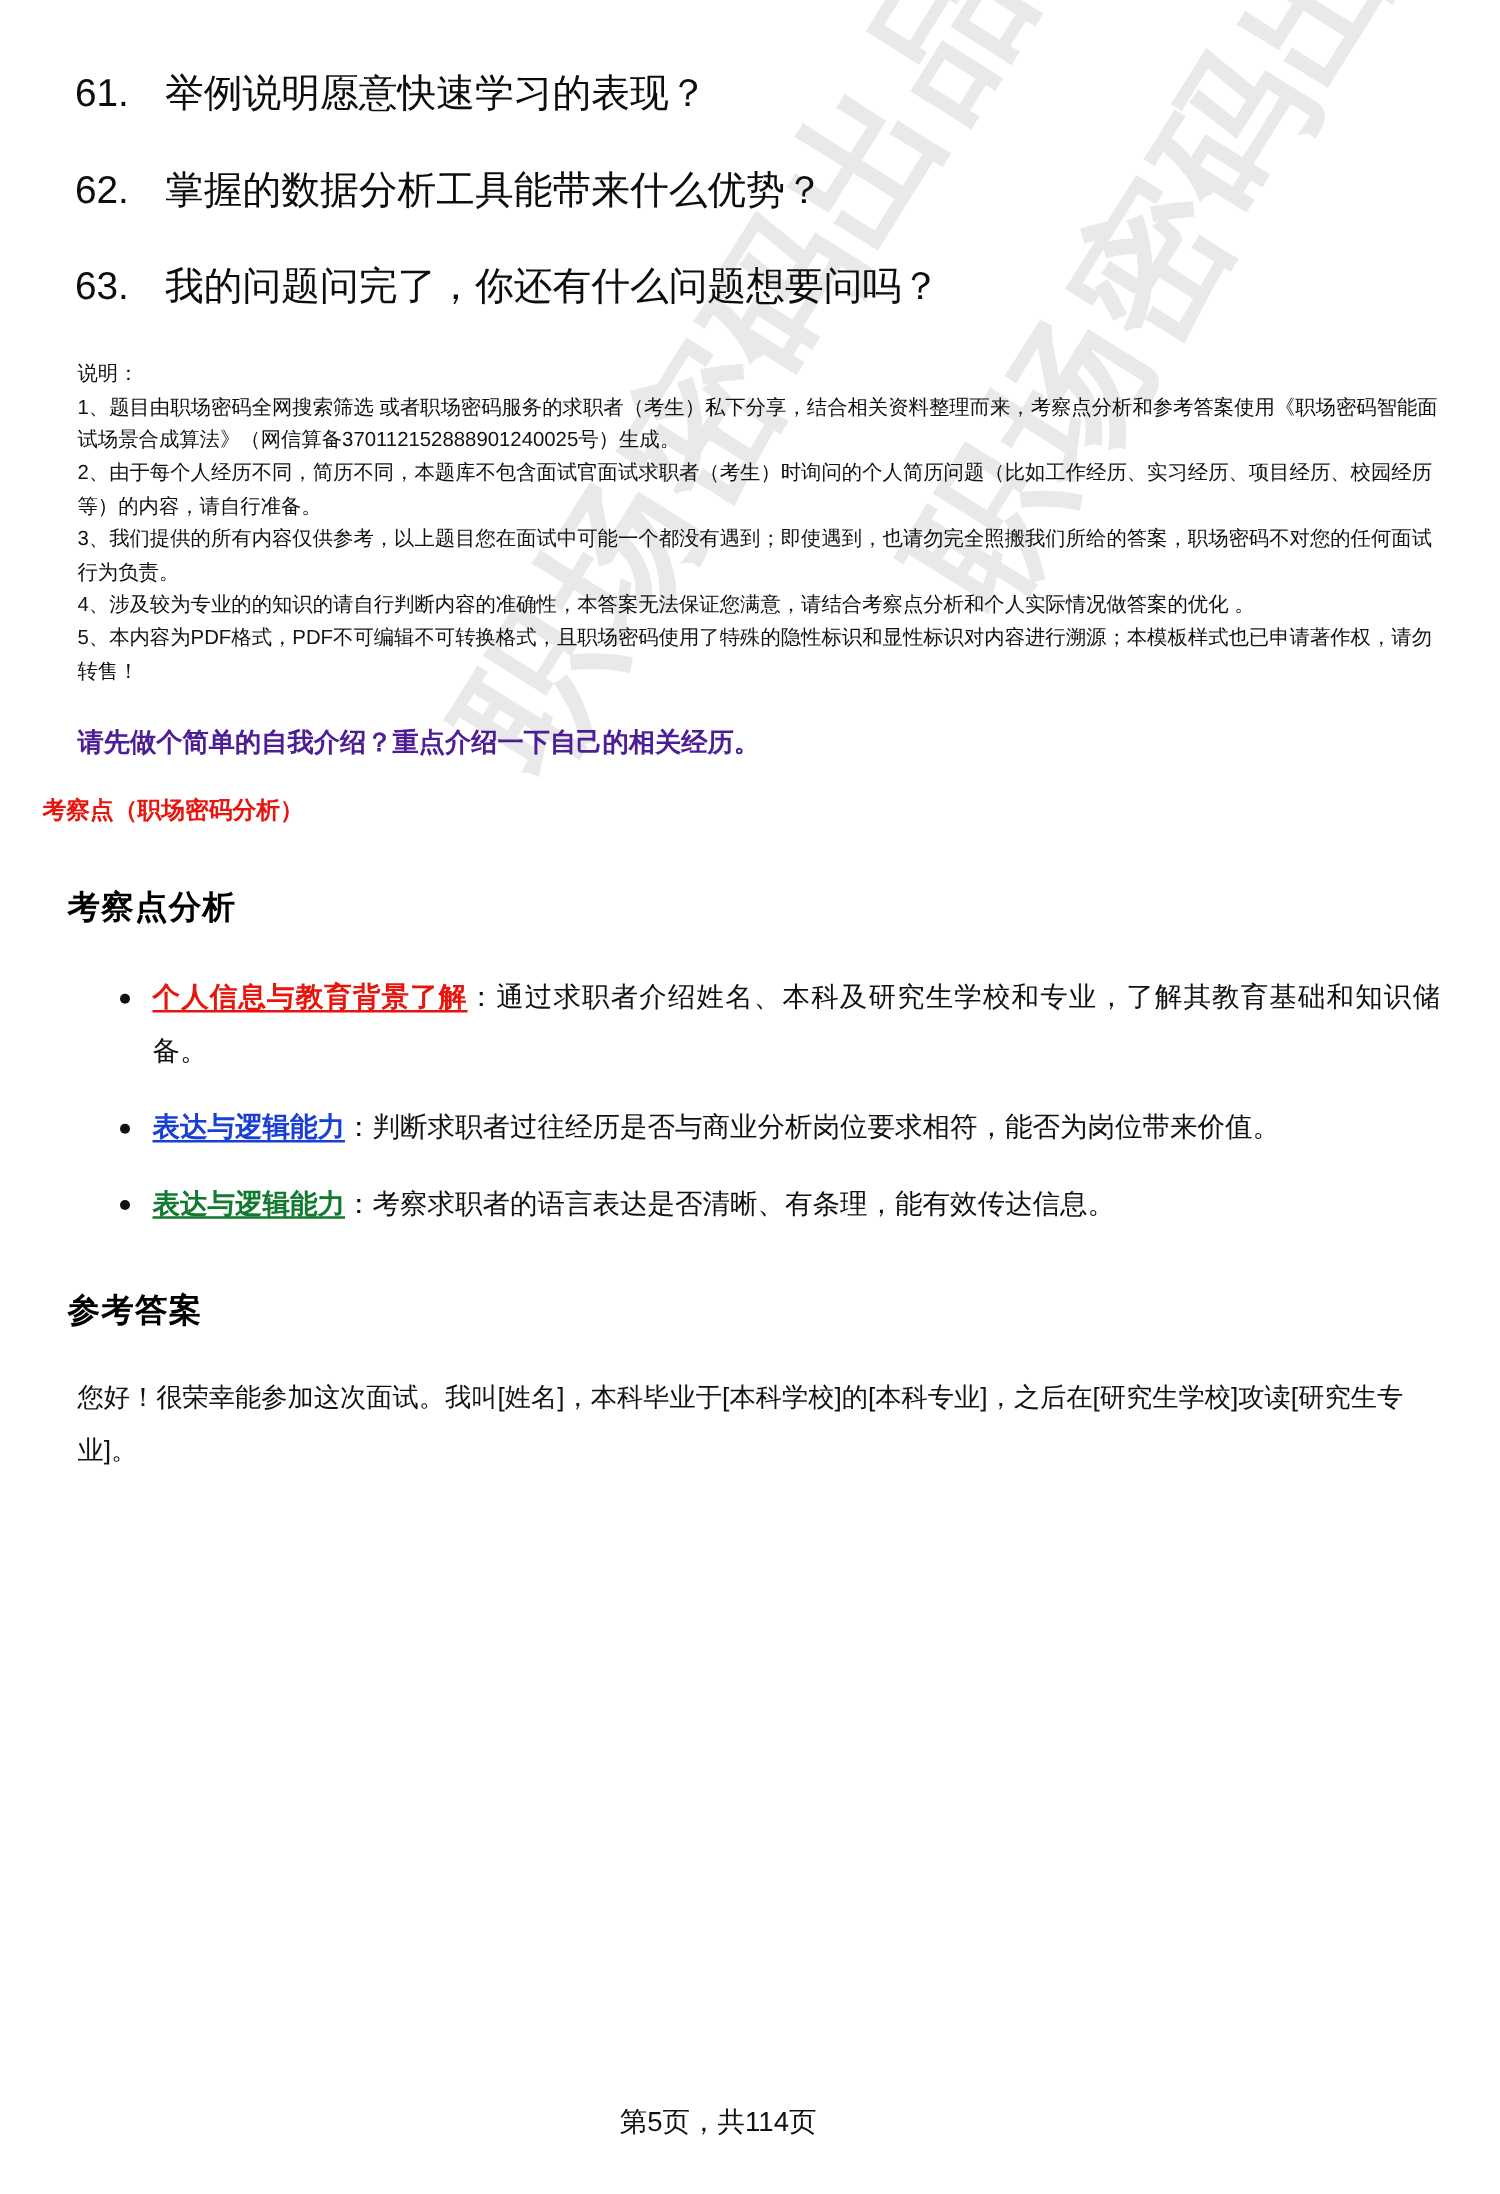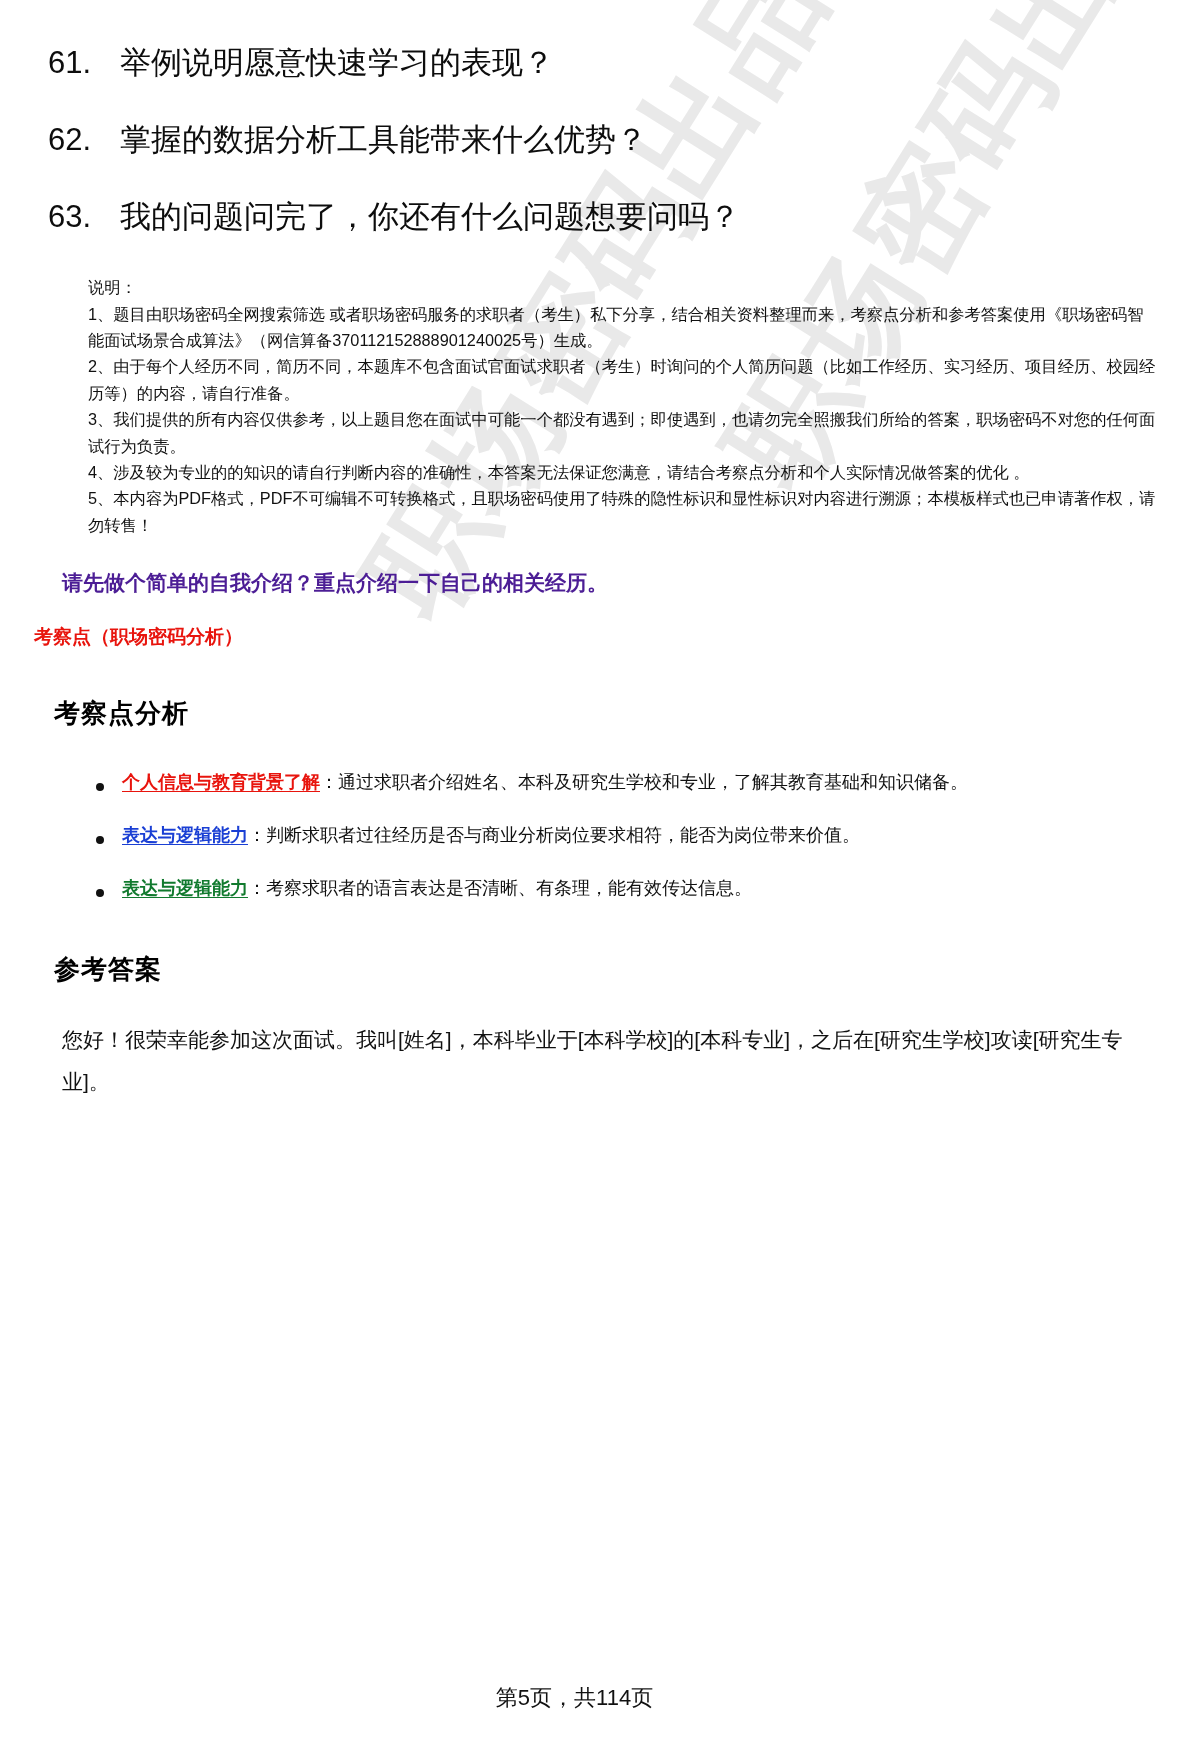--- a/index.html
+++ b/index.html
@@ -51,21 +51,21 @@
   }
 
   .content {
     position: relative;
     z-index: 2;
     padding: 0;
   }
 
   
   .question-list {
-    margin: 0;
+    margin: 12px;
     padding: 44px 0 0 0;
     list-style: none;
   }
   .question {
     display: flex;
     align-items: baseline;
     font-size: 31px;
     line-height: 1.25;
     color: #0d0d0d;
     margin: 0 0 38px 0;
@@ -77,21 +77,21 @@
     width: 72px;
     font-size: 31px;
   }
   .q-text {
     flex: 1 1 auto;
   }
 
   
   .note-block {
     margin: 16px 0 0 0;
-    padding: 0 44px 0 88px;
+    padding: 0 44px 0 62px;
     font-size: 16.3px;
     line-height: 1.62;
     color: #111111;
   }
   .note-block p {
     margin: 0;
   }
 
   
   .red-heading {
@@ -122,21 +122,21 @@
   }
 
   
   .bullet-list {
     margin: 34px 0 0 0;
     padding: 0 48px 0 122px;
     list-style: none;
   }
   .bullet-item {
     position: relative;
-    font-size: 18px;
+    font-size: 22px;
     line-height: 1.95;
     color: #111111;
     margin: 0 0 18px 0;
     text-align: justify;
   }
   .bullet-item::before {
     content: "";
     position: absolute;
     left: -26px;
     top: 18px;

